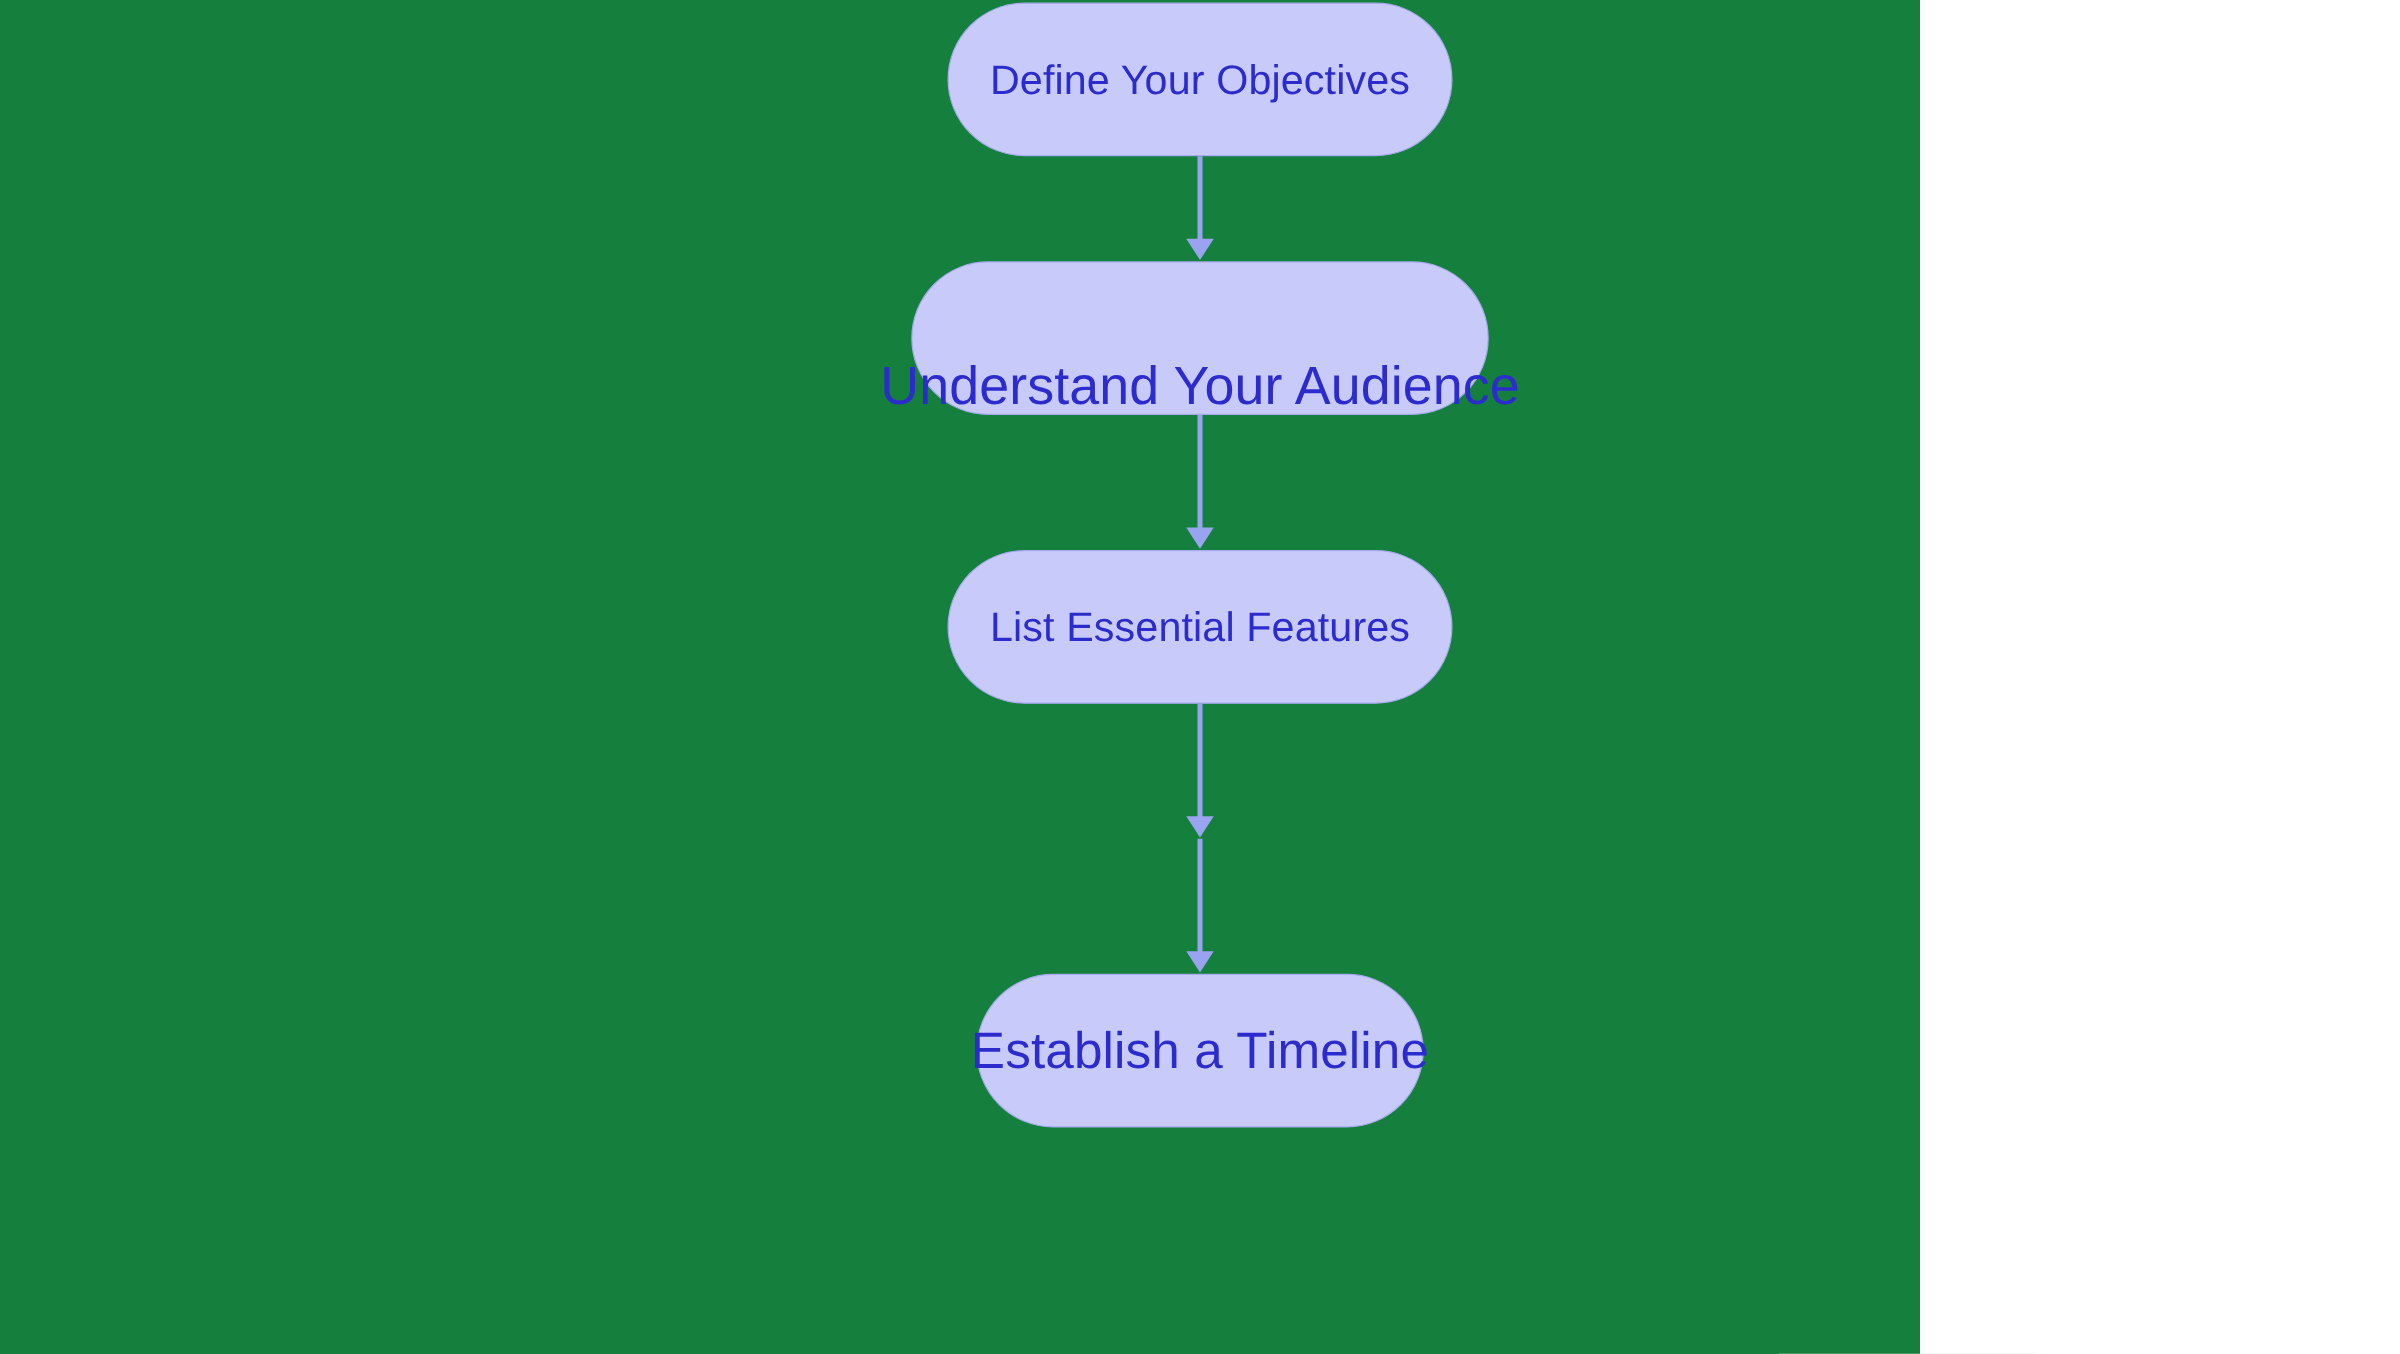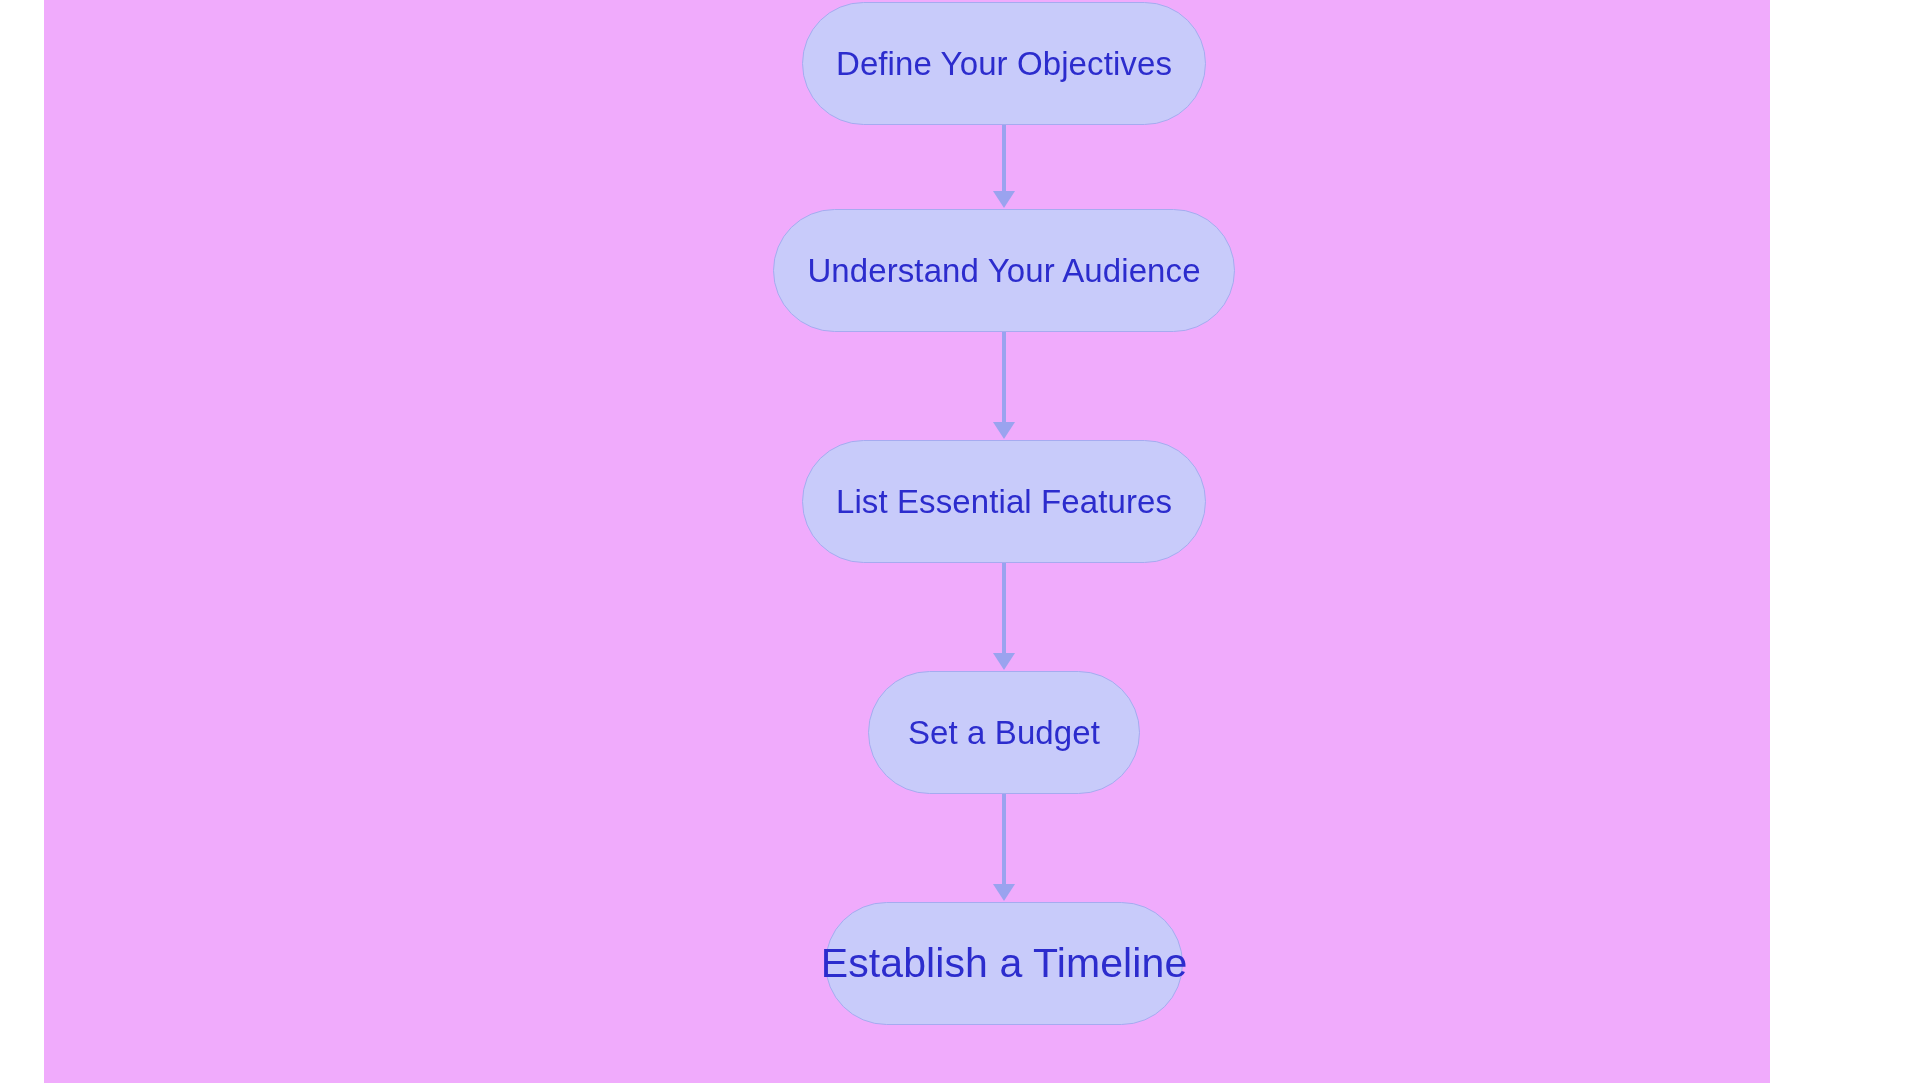--- a/index.html
+++ b/index.html
@@ -9,24 +9,23 @@
   }
   body {
     width: 1920px;
     height: 1083px;
     font-family: "Liberation Sans", sans-serif;
     overflow: hidden;
   }
 
   #flowchart {
     position: relative;
-    width: 1726px;
+    width: 1536px;
     height: 1083px;
-    background: #f0abfc;
-    margin-left: 44px;
+    background: #15803d;
   }
 
   .flow-column {
     position: absolute;
     left: 0;
     top: 0;
     width: 1920px;
     height: 1083px;
     display: flex;
     flex-direction: column;
@@ -49,21 +48,21 @@
   }
 
   .node-label {
     display: block;
     line-height: 1;
     padding: 0 2px;
   }
 
   
   .node-0 { width: 404px; height: 123px; font-size: 33px; }
-  .node-1 { width: 462px; height: 123px; font-size: 33px; }
+  .node-1 { width: 462px; height: 123px; font-size: 43px; align-items: flex-end; }
   .node-2 { width: 404px; height: 123px; font-size: 33px; }
   .node-3 { width: 272px; height: 123px; font-size: 33px; }
   .node-4 { width: 358px; height: 123px; font-size: 41px; }
 
   .connector {
     position: relative;
     width: 30px;
     display: flex;
     flex-direction: column;
     align-items: center;
@@ -122,23 +121,20 @@
 
     <div class="node node-2">
       <span class="node-label">List Essential Features</span>
     </div>
 
     <div class="connector connector-2">
       <div class="connector-line"></div>
       <div class="connector-head"></div>
     </div>
 
-    <div class="node node-3">
-      <span class="node-label">Set a Budget</span>
-    </div>
 
     <div class="connector connector-3">
       <div class="connector-line"></div>
       <div class="connector-head"></div>
     </div>
 
     <div class="node node-4">
       <span class="node-label">Establish a Timeline</span>
     </div>
 

